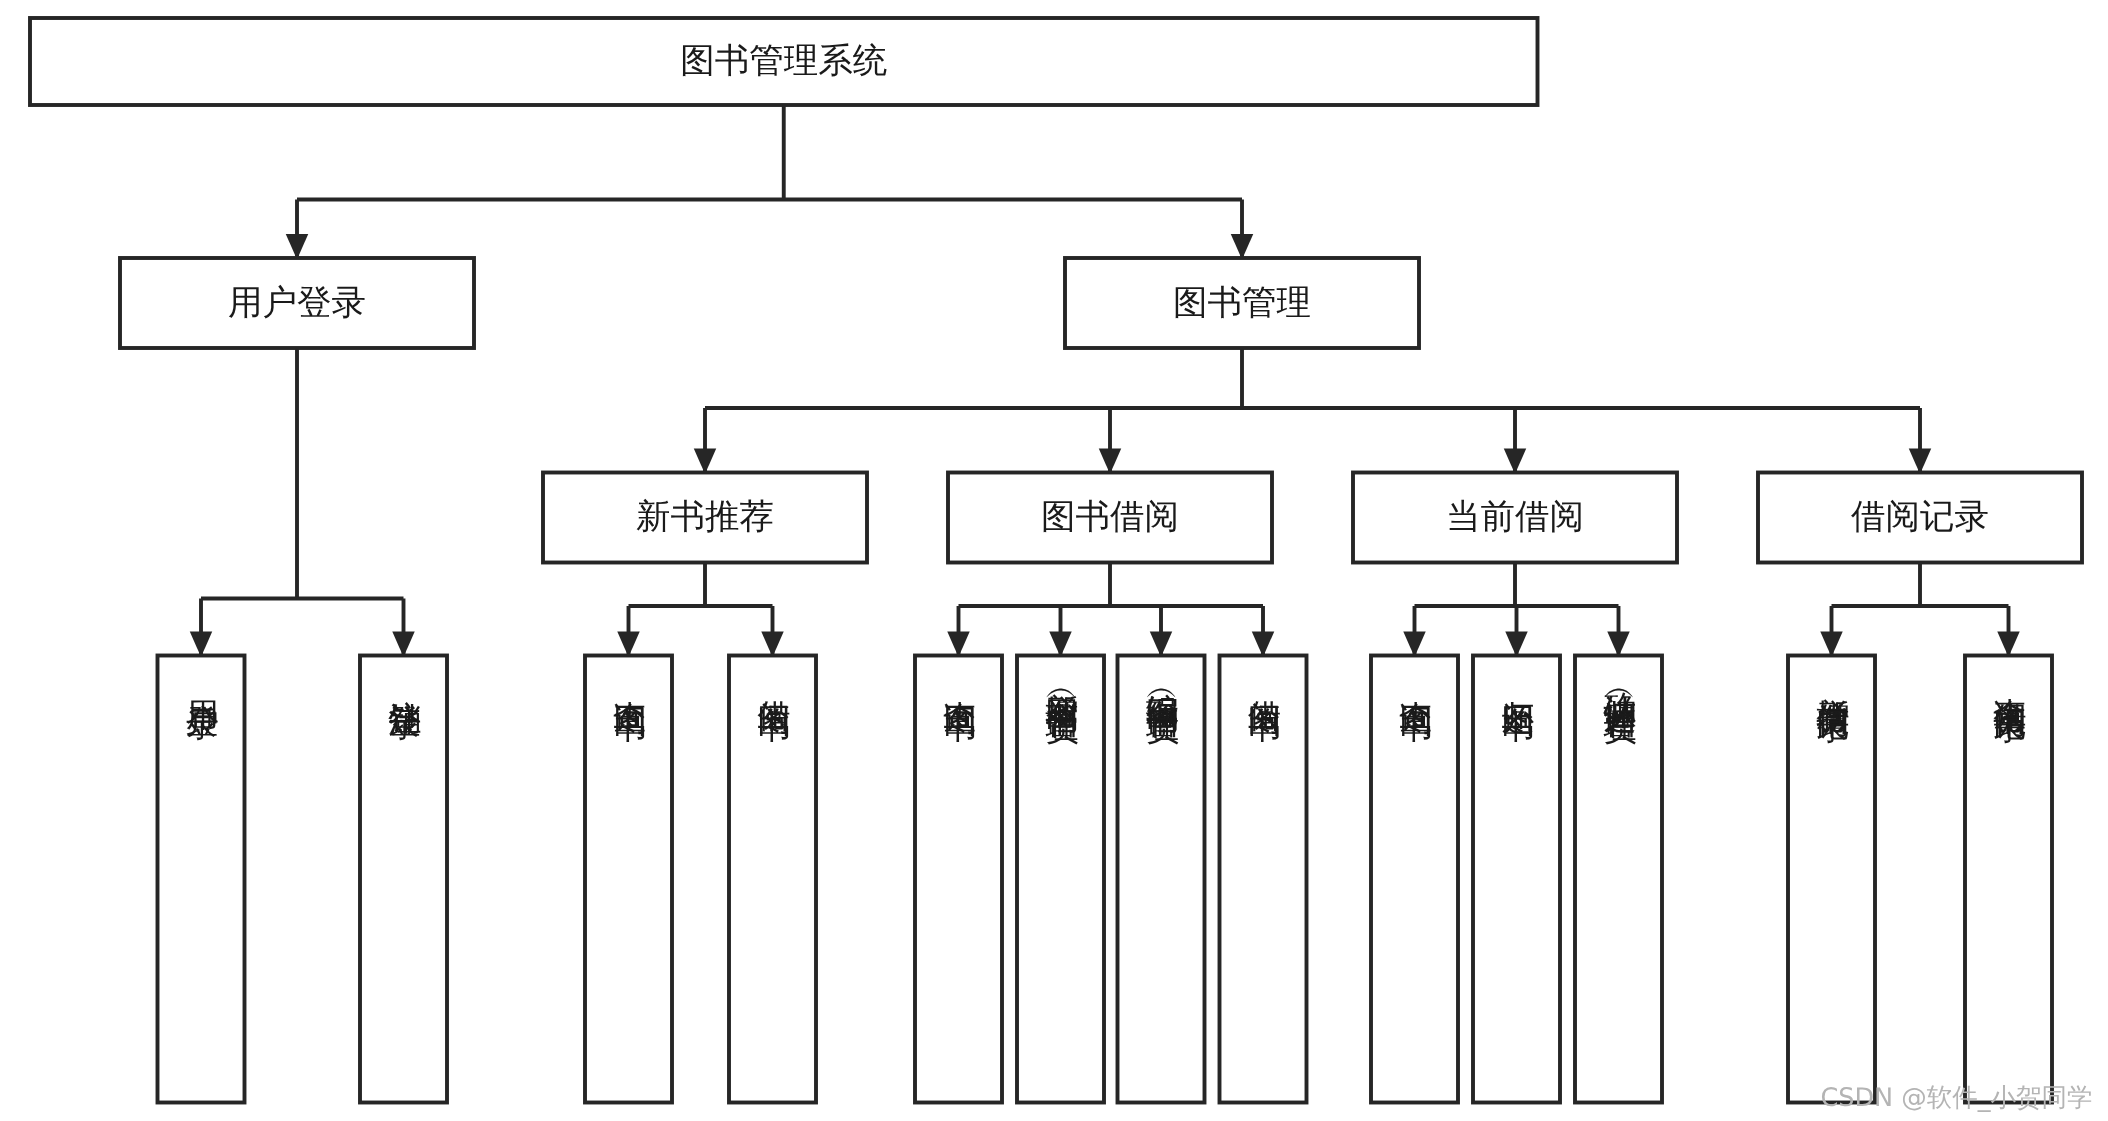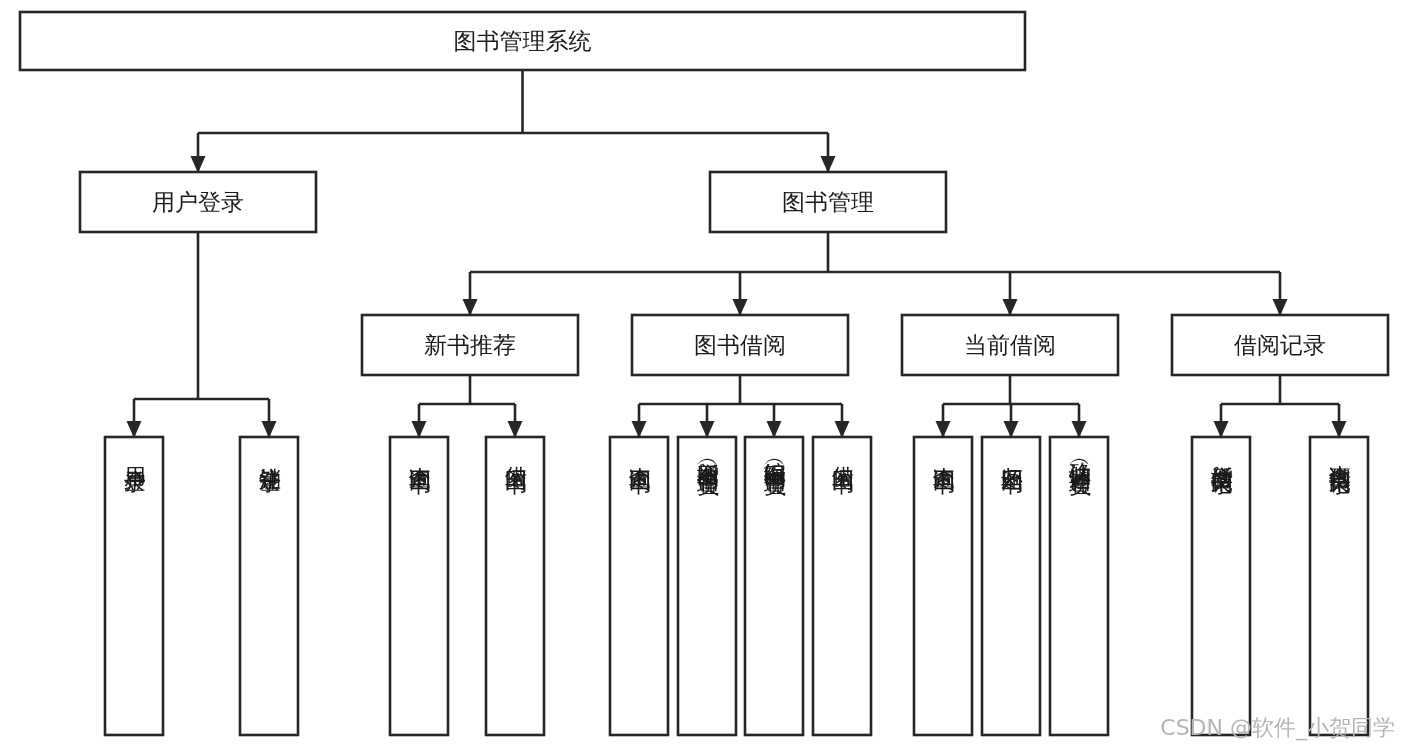--- a/index.html
+++ b/index.html
@@ -53,21 +53,21 @@
     font-size: 22px;
     writing-mode: vertical-rl;
     text-orientation: upright;
     letter-spacing: 2px;
   }
   .watermark {
     position: absolute;
     right: 10px;
     bottom: 4px;
     font-family: "DejaVu Sans", "Liberation Sans", sans-serif;
-    font-size: 22px;
+    font-size: 17px;
     color: #b4b4b4;
     white-space: nowrap;
     pointer-events: none;
   }
 </style>
 </head>
 <body>
 
 <div id="diagram-root">
   <svg class="diagram" viewBox="0 0 1405 747">

